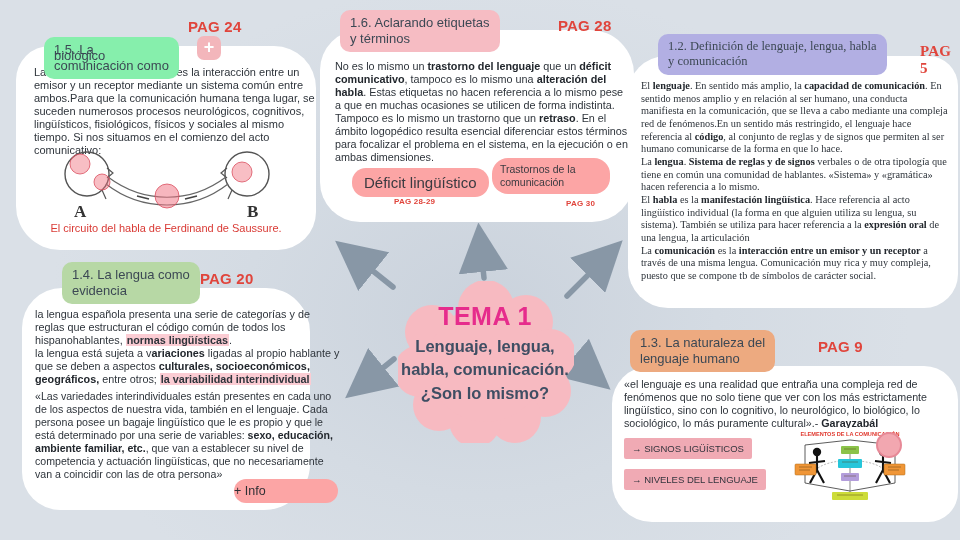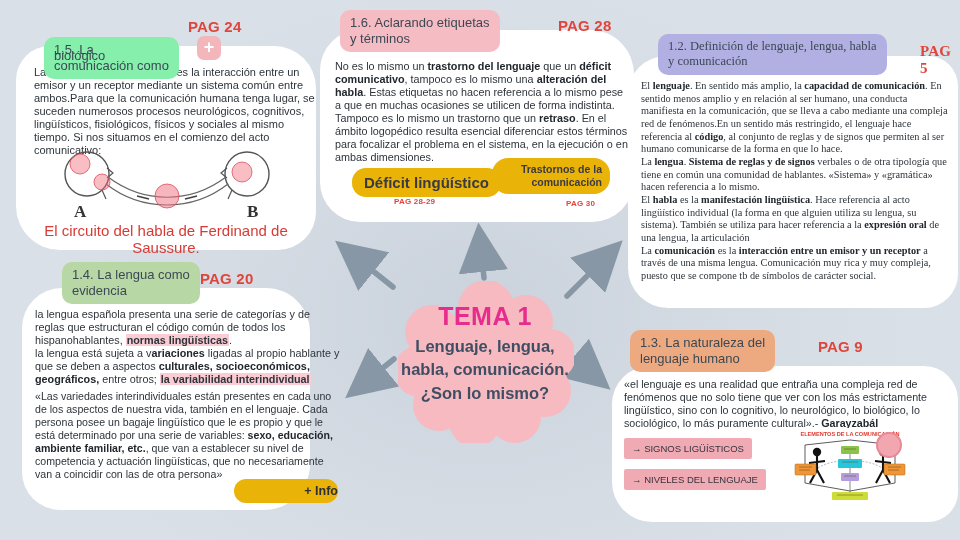--- a/index.html
+++ b/index.html
@@ -5,25 +5,25 @@
   html,body{margin:0;padding:0;background:#d8dee6;}
   .canvas{position:relative;width:960px;height:540px;overflow:hidden;
     background:radial-gradient(ellipse 430px 330px at 50% 58%, #cad2dc 0%, #d4dbe3 55%, #dae0e7 100%);
     font-family:"Liberation Sans", sans-serif;}
   .card{position:absolute;background:#ffffff;z-index:2;}
   .chip{position:absolute;border-radius:10px;padding:5px 10px;font-size:13px;line-height:1.22;color:#3c4854;z-index:4;}
   .pag{position:absolute;font-size:15px;font-weight:bold;color:#e0453c;z-index:4;letter-spacing:.2px;}
   .body-text{position:absolute;color:#2e343b;z-index:3;}
   .body-text b{color:#22272d;}
   mark{background:#fbccd3;color:inherit;padding:0 1px;font-weight:bold;}
-  .pill{position:absolute;background:#eab308;border-radius:14px;color:#3a3a40;text-align:right;z-index:3;cursor:pointer;font-weight:bold;}
+  .pill{position:absolute;background:#fca5a5;border-radius:14px;color:#3a3a40;text-align:left;z-index:3;cursor:pointer;}
   .tagrect{position:absolute;background:#f0aab4;border-radius:2px;color:#33343d;z-index:3;font-size:9.5px;padding:5px 8px;cursor:pointer;}
   .plusbtn{position:absolute;width:24px;height:24px;background:#f3b6bb;border-radius:7px;color:#ffffff;
     font-size:18px;font-weight:bold;text-align:center;line-height:23px;z-index:4;cursor:pointer;}
-  .caption{position:absolute;width:100%;text-align:center;font-size:15px;color:#d93a35;z-index:3;}
+  .caption{position:absolute;width:100%;text-align:center;font-size:11px;color:#d93a35;z-index:3;}
   .cloud-text{position:absolute;left:385px;top:302px;width:200px;text-align:center;z-index:3;}
   .cloud-title{font-size:25px;font-weight:bold;color:#e62c8c;letter-spacing:.5px;}
   .cloud-sub{margin-top:4px;font-size:16.5px;font-weight:bold;color:#3f4e63;line-height:1.42;}
   svg{display:block;}
   .abs{position:absolute;}
 </style>
 </head>
 <body>
 
 <div class="canvas">

